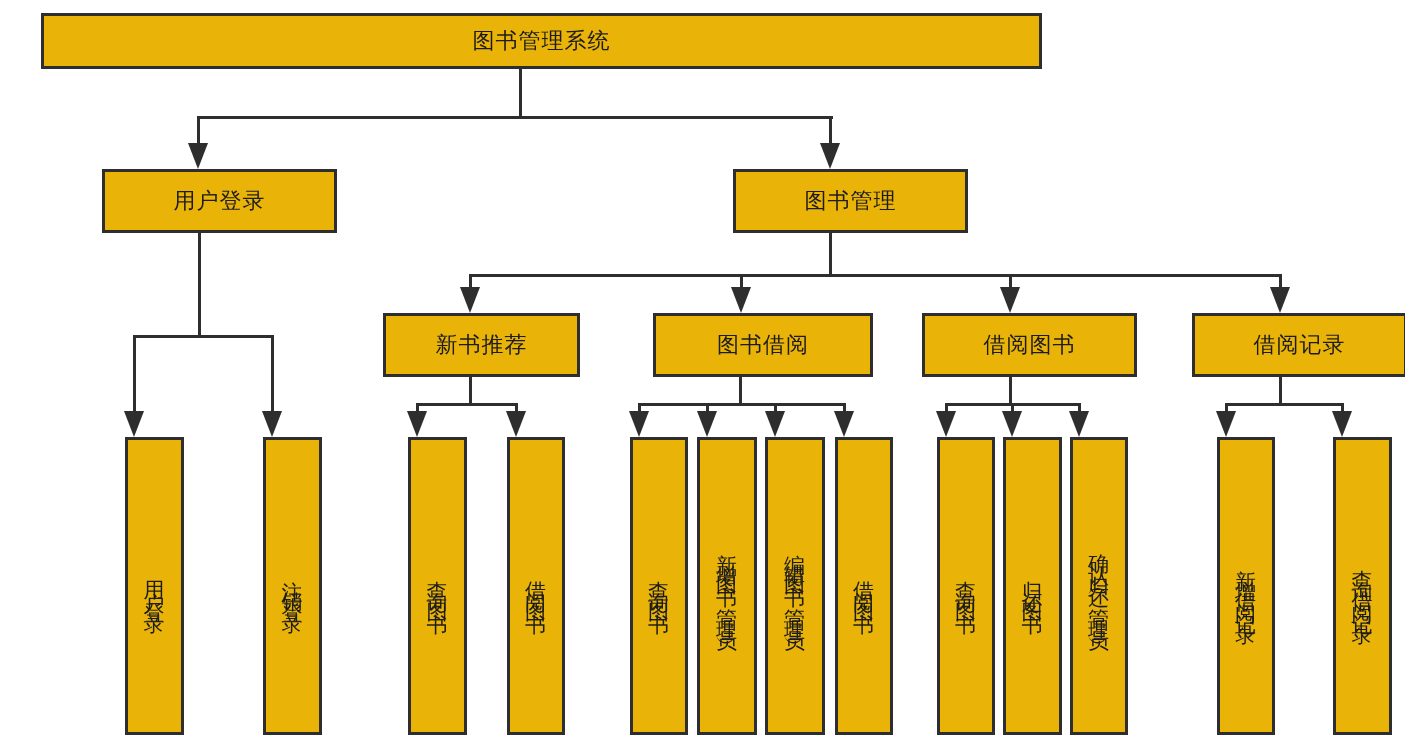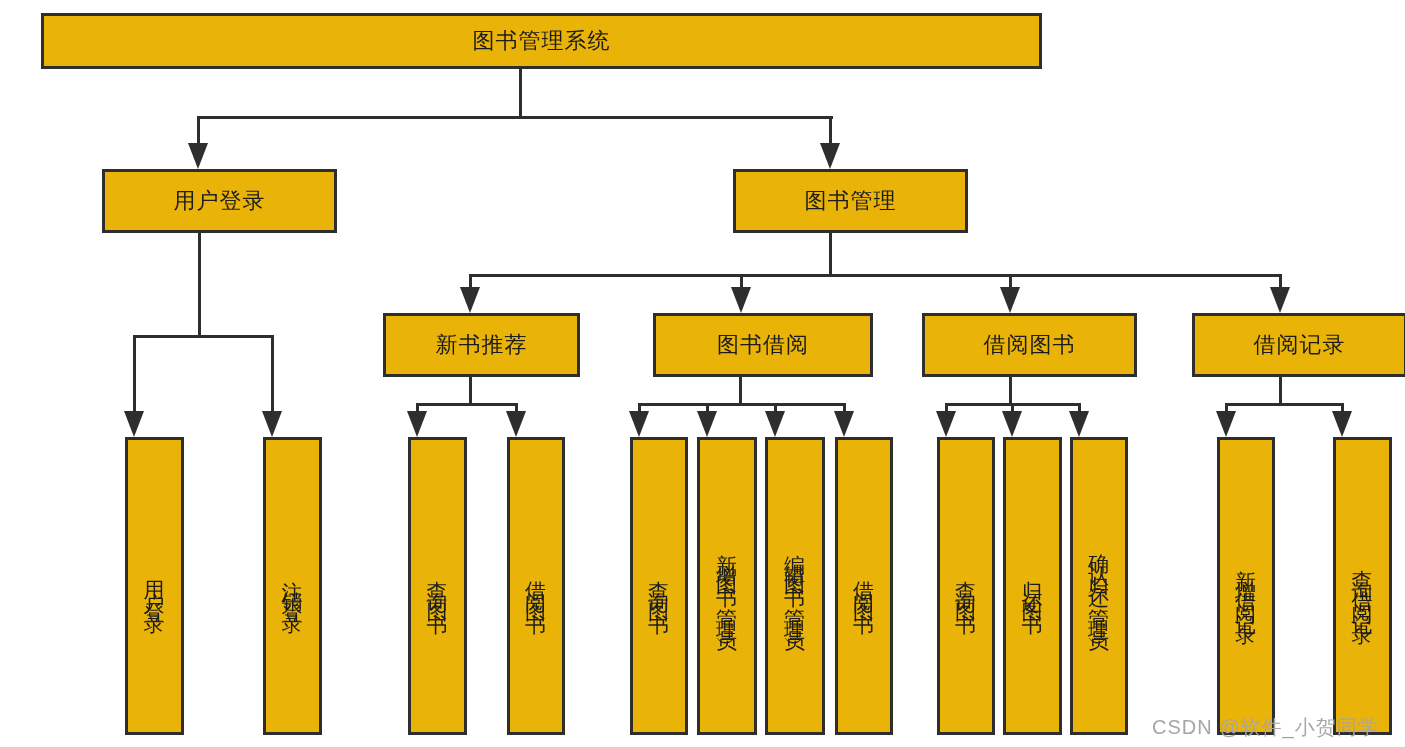--- a/index.html
+++ b/index.html
@@ -138,15 +138,14 @@
   <div class="ar" style="left:1002px;top:411px;"></div>
   <div class="ar" style="left:1069px;top:411px;"></div>
 
   <div class="vl" style="left:1279px;top:377px;height:29px;"></div>
   <div class="hl" style="left:1225px;top:403px;width:119px;"></div>
   <div class="vl" style="left:1225px;top:403px;height:14px;"></div>
   <div class="vl" style="left:1341px;top:403px;height:14px;"></div>
   <div class="ar" style="left:1216px;top:411px;"></div>
   <div class="ar" style="left:1332px;top:411px;"></div>
 
-  <div class="watermark">CSDN @软件_小贺同学</div>
 
 </div>
 
 </body></html>

